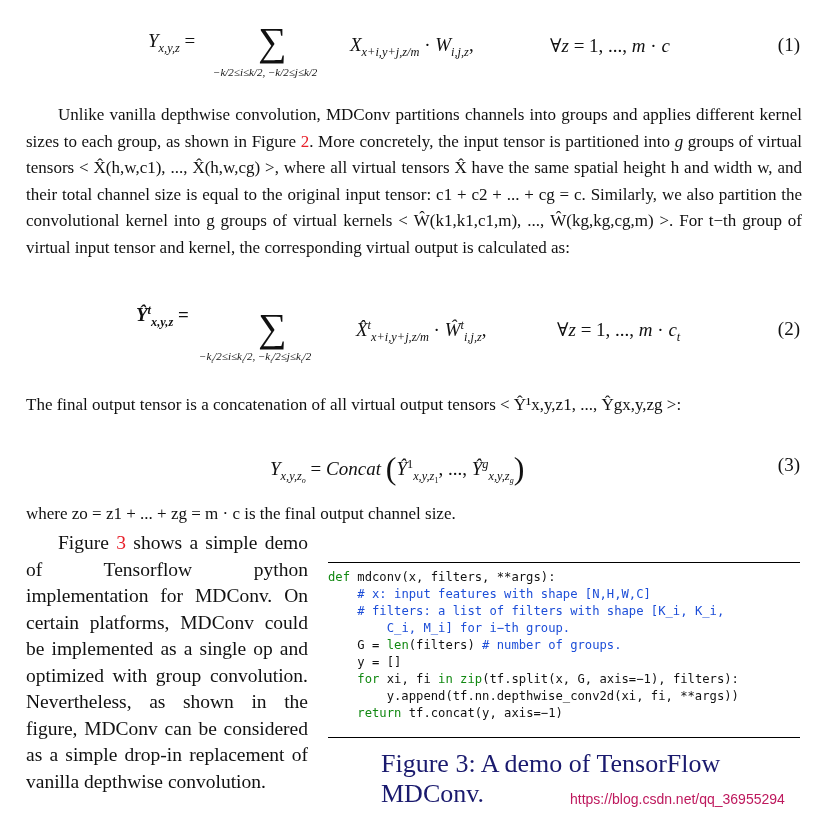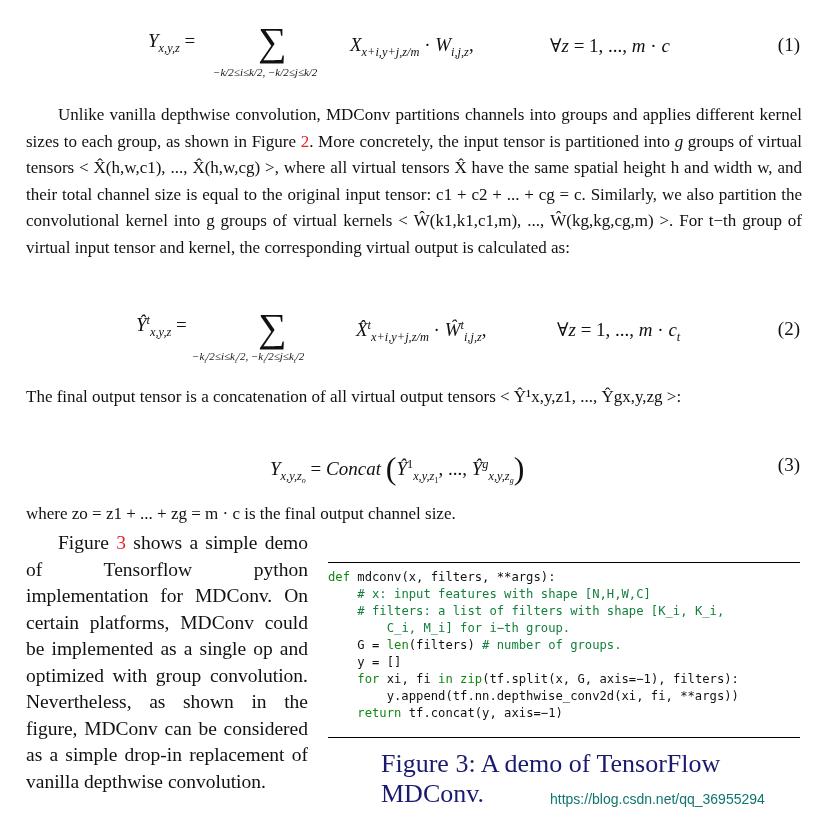--- a/index.html
+++ b/index.html
@@ -13,23 +13,23 @@
   .indent { text-indent:32px; }
   i { font-style:italic; }
   .red { color:#e8202a; }
   .sumsym { font-size:40px; line-height:40px; }
   .lim { font-size:11px; }
   .leftcol { position:absolute; left:26px; top:530px; width:282px; font-size:19.5px; line-height:26.5px; text-align:justify; }
   .leftcol p { margin:0; }
   .codebox { position:absolute; left:328px; top:562px; width:472px; height:174px; border-top:1.3px solid #000; border-bottom:1.3px solid #000; }
   .code { font-family:"DejaVu Sans Mono","Liberation Mono",monospace; font-size:12.2px; line-height:17px; padding-top:6px; white-space:pre; color:#111; }
   .kw { color:#118811; }
-  .cm { color:#15803d; }
+  .cm { color:#1d4ed8; }
   .caption { position:absolute; left:381px; top:749px; font-size:26px; color:#1a1a6e; }
-  .watermark { position:absolute; left:550px; top:791px; font-family:"Liberation Sans",sans-serif; font-size:14px; color:#0f766e; }
+  .watermark { position:absolute; left:570px; top:791px; font-family:"Liberation Sans",sans-serif; font-size:14px; color:#be185d; }
   sub, sup { font-size:65%; }
 </style>
 </head>
 <body>
 
 <div class="eq" style="left:148px; top:30px;">
   <i>Y</i><sub><i>x,y,z</i></sub> =
 </div>
 <div class="abs sumsym" style="left:258px; top:22px;">∑</div>
 <div class="abs lim" style="left:213px; top:66px;"><i>−k/2≤i≤k/2, −k/2≤j≤k/2</i></div>
@@ -38,32 +38,32 @@
 </div>
 <div class="eq" style="left:550px; top:34px;">∀<i>z</i> = 1, ..., <i>m</i> · <i>c</i></div>
 <div class="eqnum" style="top:34px;">(1)</div>
 
 <div class="para" style="top:102px;">
   <p class="indent">
     <span>Unlike vanilla depthwise convolution, MDConv partitions channels into groups and applies different kernel sizes to each group, as shown in Figure </span><span class="red">2</span><span>. More concretely, the input tensor is partitioned into </span><i>g</i><span> groups of virtual tensors &lt; X̂(h,w,c1), ..., X̂(h,w,cg) &gt;, where all virtual tensors X̂ have the same spatial height h and width w, and their total channel size is equal to the original input tensor: c1 + c2 + ... + cg = c. Similarly, we also partition the convolutional kernel into g groups of virtual kernels &lt; Ŵ(k1,k1,c1,m), ..., Ŵ(kg,kg,cg,m) &gt;. For t−th group of virtual input tensor and kernel, the corresponding virtual output is calculated as:</span>
   </p>
 </div>
 
-<div class="eq" style="left:136px; top:313px;">
+<div class="eq" style="left:136px; top:303px;font-weight:bold;">
   <i>Ŷ</i><sup><i>t</i></sup><sub><i>x,y,z</i></sub> =
 </div>
 <div class="abs sumsym" style="left:258px; top:308px;">∑</div>
-<div class="abs lim" style="left:192px; top:350px;"><i>−k<sub>t</sub>/2≤i≤k<sub>t</sub>/2, −k<sub>t</sub>/2≤j≤k<sub>t</sub>/2</i></div>
+<div class="abs lim" style="left:199px; top:350px;"><i>−k<sub>t</sub>/2≤i≤k<sub>t</sub>/2, −k<sub>t</sub>/2≤j≤k<sub>t</sub>/2</i></div>
 <div class="eq" style="left:356px; top:318px;">
   <i>X̂</i><sup><i>t</i></sup><sub><i>x+i,y+j,z/m</i></sub> · <i>Ŵ</i><sup><i>t</i></sup><sub><i>i,j,z</i></sub>,
 </div>
 <div class="eq" style="left:557px; top:318px;">∀<i>z</i> = 1, ..., <i>m</i> · <i>c<sub>t</sub></i></div>
 <div class="eqnum" style="top:318px;">(2)</div>
 
-<div class="para" style="top:384px;">
+<div class="para" style="top:392px;">
   <p>The final output tensor is a concatenation of all virtual output tensors &lt; Ŷ¹x,y,z1, ..., Ŷgx,y,zg &gt;:</p>
 </div>
 
 <div class="eq" style="left:270px; top:450px;">
   <i>Y</i><sub><i>x,y,z<sub>o</sub></i></sub> = <i>Concat</i> <span style="font-size:32px; vertical-align:-4px;">(</span><i>Ŷ</i><sup>1</sup><sub><i>x,y,z</i><sub>1</sub></sub>, ..., <i>Ŷ</i><sup><i>g</i></sup><sub><i>x,y,z<sub>g</sub></i></sub><span style="font-size:32px; vertical-align:-4px;">)</span>
 </div>
 <div class="eqnum" style="top:454px;">(3)</div>
 
 <div class="para" style="top:501px;">
   <p>where zo = z1 + ... + zg = m · c is the final output channel size.</p>

